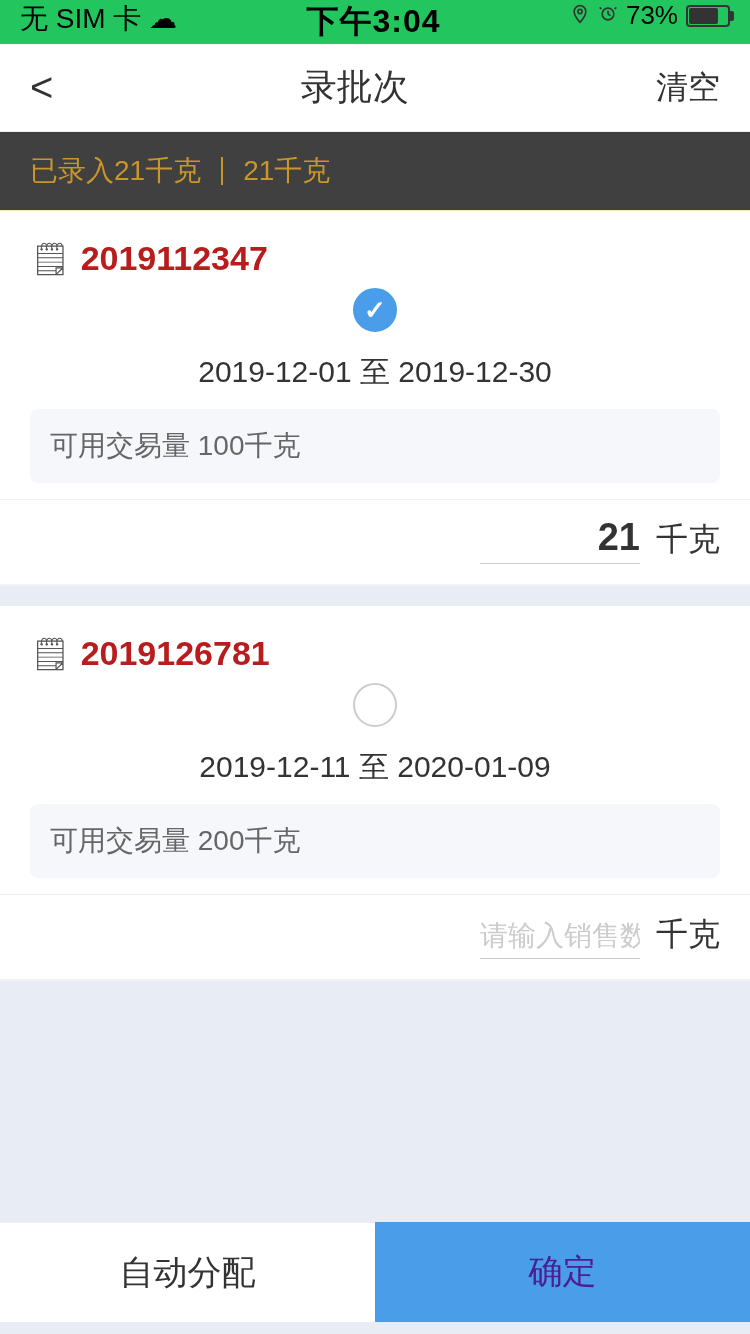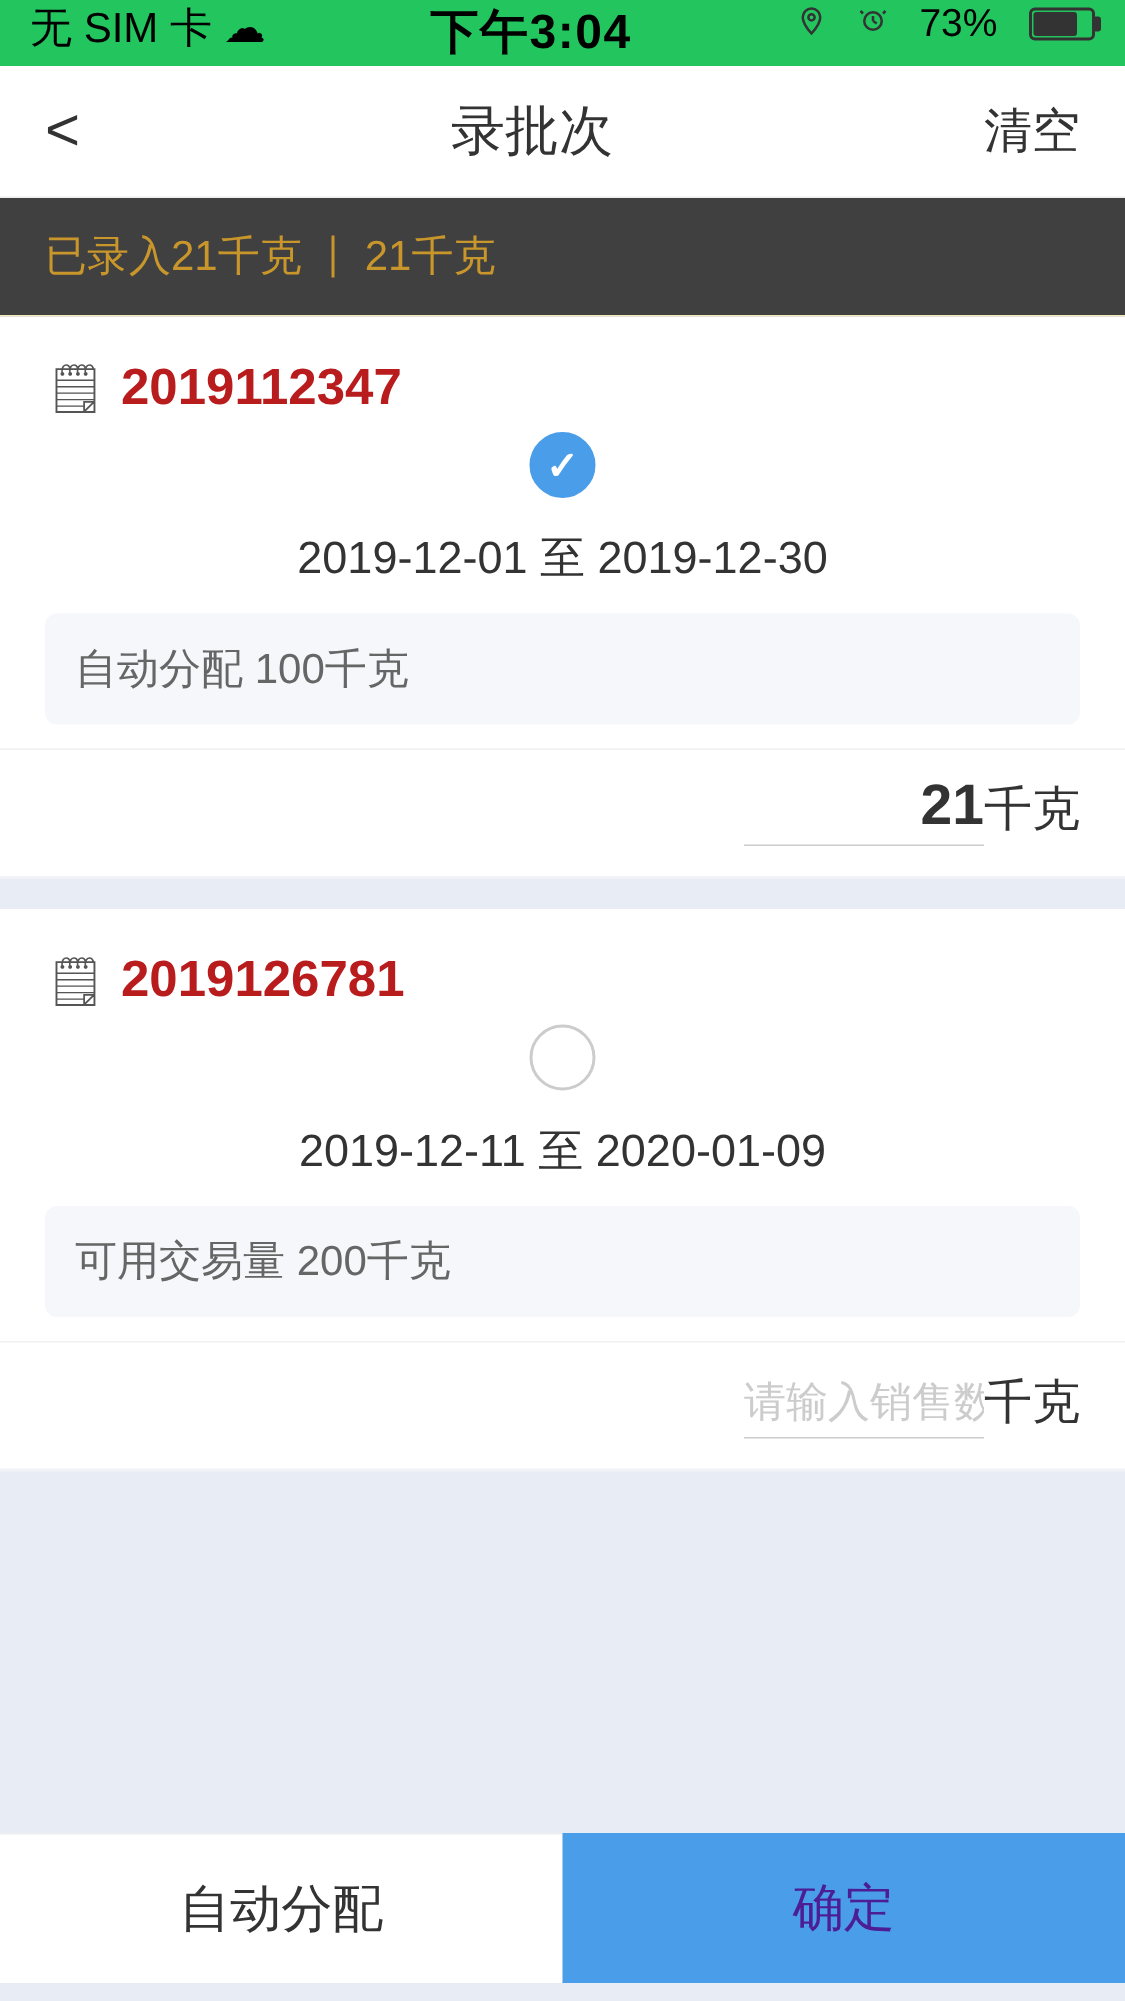--- a/index.html
+++ b/index.html
@@ -31,21 +31,21 @@
       font-weight: 500;
     }
     .status-center {
       font-size: 32px;
       font-weight: 600;
       letter-spacing: 1px;
     }
     .status-right {
       display: flex;
       align-items: center;
-      gap: 21px;
+      gap: 8px;
       font-size: 26px;
     }
     .battery-visual {
       width: 44px;
       height: 22px;
       border: 2px solid #333;
       border-radius: 4px;
       position: relative;
       display: inline-block;
     }
@@ -180,21 +180,21 @@
       font-size: 28px;
       color: #666;
     }
 
     
     .quantity-row {
       display: flex;
       align-items: center;
       justify-content: flex-end;
       padding: 16px 30px 20px 30px;
-      gap: 0;
+      gap: 16px;
       border-top: 1px solid #f0f0f0;
     }
     .quantity-input {
       font-size: 38px;
       font-weight: 600;
       color: #333;
       border: none;
       outline: none;
       text-align: right;
       background: transparent;
@@ -298,21 +298,21 @@
 <div class="batch-card">
   <div class="batch-header">
     <span class="batch-icon">🗒</span>
     <span class="batch-id">2019112347</span>
   </div>
   <div class="batch-date-row">
     <div class="radio-circle selected"></div>
     <span class="batch-dates">2019-12-01 至 2019-12-30</span>
   </div>
   <div class="availability-box">
-    <span class="availability-text">自动分配 100千克</span>
+    <span class="availability-text">可用交易量 100千克</span>
   </div>
   <div class="quantity-row">
     <div class="quantity-underline">
       <input class="quantity-input" type="text" value="21" style="">
     </div>
     <span class="unit-label">千克</span>
   </div>
 </div>
 
 <div class="section-sep"></div>

